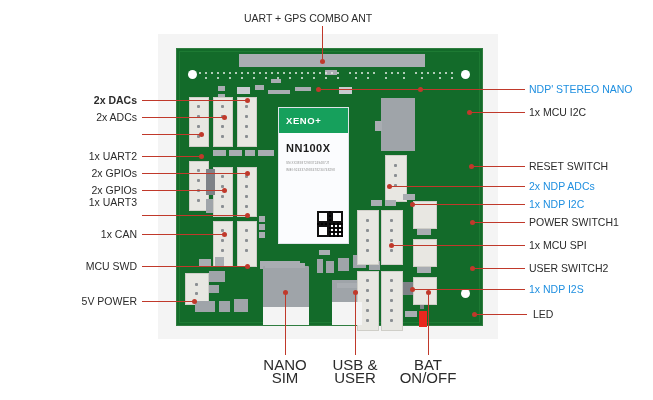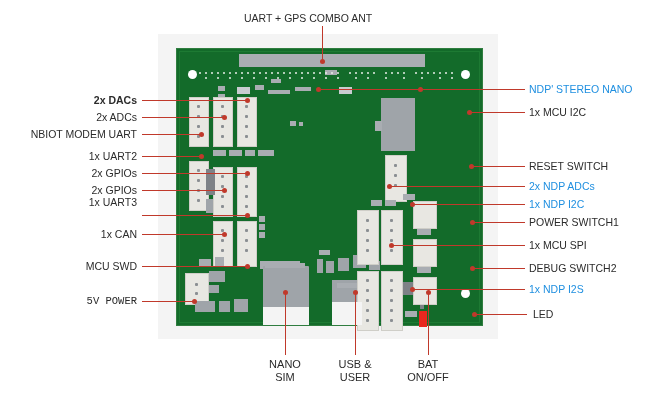--- a/index.html
+++ b/index.html
@@ -49,21 +49,21 @@
   .qr:after{right:0;top:0;}
   .qr i{position:absolute;left:0;bottom:0;width:8px;height:8px;border:2px solid #111;background:#fff;}
 
   
   .label{position:absolute;font-size:10.5px;color:#2b2b2b;white-space:nowrap;line-height:12px;}
   .label.blue{color:#1f8fe0;}
   .label.r{text-align:right;}
   .lead{position:absolute;background:#c0392b;height:1px;}
   .lead-v{position:absolute;background:#c0392b;width:1px;}
   .dot{position:absolute;width:5px;height:5px;border-radius:50%;background:#c0392b;}
-  .lbl2{position:absolute;font-size:11px;color:#2b2b2b;text-align:center;line-height:13px;white-space:nowrap;}
+  .lbl2{position:absolute;font-size:15px;color:#2b2b2b;text-align:center;line-height:13px;white-space:nowrap;}
 </style>
 </head>
 <body>
 
 <div id="stage">
 
   <div class="photo-bg"></div>
 
   <div class="pcb">
     <div class="pcb-inner-edge"></div>
@@ -280,34 +280,44 @@
     <div class="pad" style="left:194px;top:151px;width:11px;height:6px;"></div>
     <div class="pad" style="left:208px;top:151px;width:11px;height:6px;"></div>
     <div class="pad" style="left:226px;top:145px;width:12px;height:6px;"></div>
     <div class="led" style="left:242px;top:262px;width:8px;height:16px;"></div>
     <div class="pad" style="left:228px;top:262px;width:12px;height:6px;"></div>
 
     <div class="notch" style="left:86px;top:258px;width:46px;height:18px;"></div>
     <div class="notch" style="left:155px;top:253px;width:30px;height:23px;"></div>
   </div>
 
+  <div class="module">
+    <div class="module-head">
+      <span>XENO+</span>
+    </div>
+    <div class="module-part">NN100X</div>
+    <div class="module-sn">SN:XX3893729837249487J7</div>
+    <div class="module-sn" style="margin-top:2px;">IMEI:9243374983478230748298</div>
+    <div class="qr">
+        <i></i>
+      </div>
+  </div>
 
   <div class="label" style="left:244px;top:12px;">UART + GPS COMBO ANT</div>
   <div class="lead-v" style="left:322px;top:26px;height:36px;"></div>
   <div class="dot" style="left:320px;top:59px;"></div>
 
   <div class="label r" style="left:8px;top:94px;width:129px;font-weight:bold;">2x DACs</div>
   <div class="lead" style="left:142px;top:100px;width:106px;"></div>
   <div class="dot" style="left:245px;top:98px;"></div>
 
   <div class="label r" style="left:8px;top:111px;width:129px;">2x ADCs</div>
   <div class="lead" style="left:142px;top:117px;width:83px;"></div>
   <div class="dot" style="left:222px;top:115px;"></div>
 
-  <div class="label r" style="left:8px;top:128px;width:129px;">NBIOT MODEM UART</div>
   <div class="lead" style="left:142px;top:134px;width:60px;"></div>
   <div class="dot" style="left:199px;top:132px;"></div>
 
   <div class="label r" style="left:8px;top:150px;width:129px;">1x UART2</div>
   <div class="lead" style="left:142px;top:156px;width:60px;"></div>
   <div class="dot" style="left:199px;top:154px;"></div>
 
   <div class="label r" style="left:8px;top:167px;width:129px;">2x GPIOs</div>
   <div class="lead" style="left:142px;top:173px;width:106px;"></div>
   <div class="dot" style="left:245px;top:171px;"></div>
@@ -321,21 +331,21 @@
   <div class="dot" style="left:245px;top:213px;"></div>
 
   <div class="label r" style="left:8px;top:228px;width:129px;">1x CAN</div>
   <div class="lead" style="left:142px;top:234px;width:83px;"></div>
   <div class="dot" style="left:222px;top:232px;"></div>
 
   <div class="label r" style="left:8px;top:260px;width:129px;">MCU SWD</div>
   <div class="lead" style="left:142px;top:266px;width:106px;"></div>
   <div class="dot" style="left:245px;top:264px;"></div>
 
-  <div class="label r" style="left:8px;top:295px;width:129px;font-family:Liberation Mono, monospace;">5V POWER</div>
+  <div class="label r" style="left:8px;top:295px;width:129px;">5V POWER</div>
   <div class="lead" style="left:142px;top:301px;width:53px;"></div>
   <div class="dot" style="left:192px;top:299px;"></div>
 
   <div class="label blue" style="left:529px;top:83px;">NDP' STEREO NANO</div>
   <div class="lead" style="left:318px;top:89px;width:207px;"></div>
   <div class="dot" style="left:316px;top:87px;"></div>
   <div class="dot" style="left:418px;top:87px;"></div>
 
   <div class="label" style="left:529px;top:106px;">1x MCU I2C</div>
   <div class="lead" style="left:470px;top:112px;width:55px;"></div>
@@ -354,21 +364,21 @@
   <div class="dot" style="left:410px;top:202px;"></div>
 
   <div class="label" style="left:529px;top:216px;">POWER SWITCH1</div>
   <div class="lead" style="left:473px;top:222px;width:52px;"></div>
   <div class="dot" style="left:470px;top:220px;"></div>
 
   <div class="label" style="left:529px;top:239px;">1x MCU SPI</div>
   <div class="lead" style="left:392px;top:245px;width:133px;"></div>
   <div class="dot" style="left:389px;top:243px;"></div>
 
-  <div class="label" style="left:529px;top:262px;">DEBUG SWITCH2</div>
+  <div class="label" style="left:529px;top:262px;">USER SWITCH2</div>
   <div class="lead" style="left:473px;top:268px;width:52px;"></div>
   <div class="dot" style="left:470px;top:266px;"></div>
 
   <div class="label blue" style="left:529px;top:283px;">1x NDP I2S</div>
   <div class="lead" style="left:413px;top:289px;width:112px;"></div>
   <div class="dot" style="left:410px;top:287px;"></div>
 
   <div class="label" style="left:533px;top:308px;">LED</div>
   <div class="lead" style="left:475px;top:314px;width:52px;"></div>
   <div class="dot" style="left:472px;top:312px;"></div>

